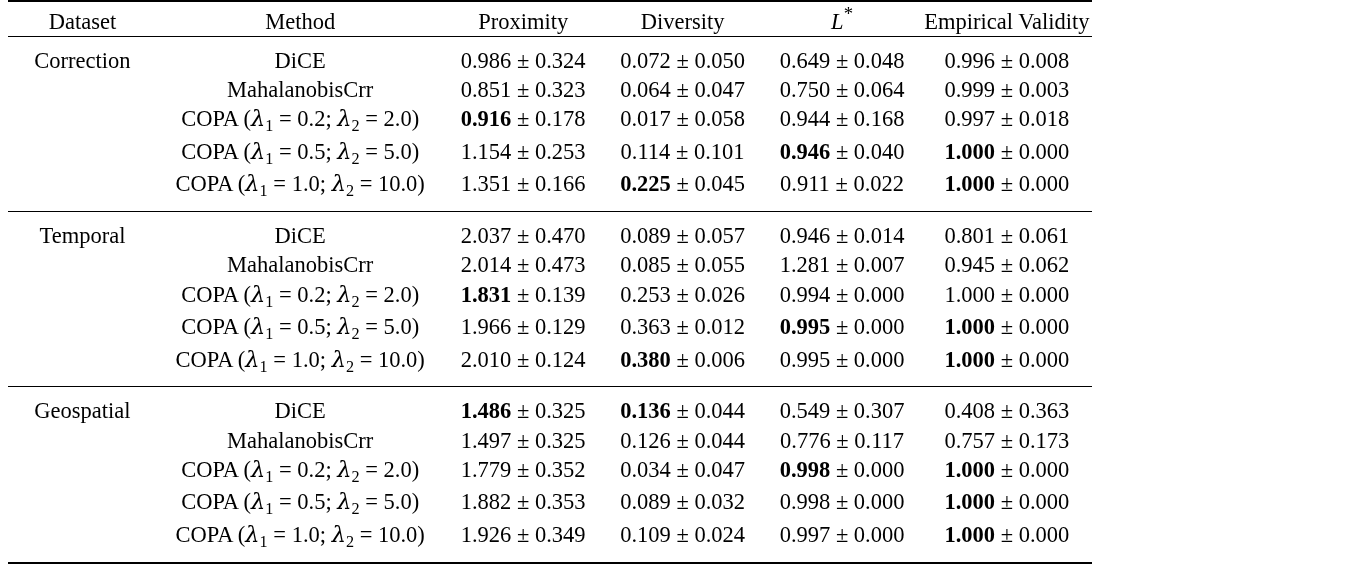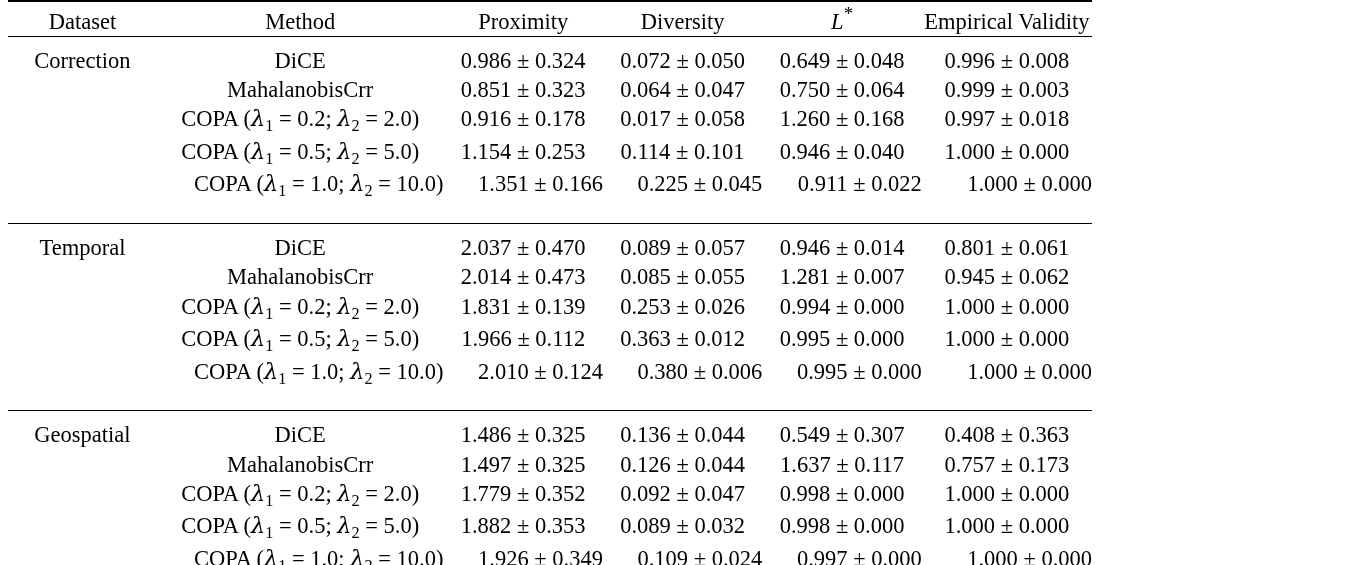--- a/index.html
+++ b/index.html
@@ -40,26 +40,26 @@
   }
   .col-dataset  { text-align: left; width: 168px; padding-left: 4px; }
   .col-method   { text-align: left; width: 300px; }
   .col-num      { width: 172px; }
   .toprule { border-top: 2.3px solid #000; }
   .midrule { border-top: 1.1px solid #000; }
   .botrule { border-bottom: 2.3px solid #000; }
 
   tbody tr td { padding-top: 1px; padding-bottom: 1px; }
   tbody tr.group-first td { padding-top: 9px; }
-  tbody tr.group-last td  { padding-bottom: 21px; text-align: right; }
+  tbody tr.group-last td  { padding-bottom: 9px; }
 
   .dataset-cell { text-align: left; padding-left: 4px; }
   .method-cell  { text-align: left; }
 
-  .bold { font-weight: normal; margin-top: 40px; }
+  .bold { font-weight: bold; margin-top: 40px; }
   .pm { font-weight: normal; }
 
   .mathit { font-style: italic; }
   sup.star { font-style: normal; }
   .sub { font-size: 0.72em; vertical-align: -0.28em; }
 
   .lam { font-style: italic; font-family: "DejaVu Serif", serif; }
 </style>
 </head>
 <body>
@@ -91,21 +91,21 @@
           <td class="col-num"><span>0.851</span><span class="pm"> ± </span><span>0.323</span></td>
           <td class="col-num"><span>0.064</span><span class="pm"> ± </span><span>0.047</span></td>
           <td class="col-num"><span>0.750</span><span class="pm"> ± </span><span>0.064</span></td>
           <td class="col-num"><span>0.999</span><span class="pm"> ± </span><span>0.003</span></td>
         </tr>
         <tr>
           <td class="dataset-cell"></td>
           <td class="method-cell"><span>COPA</span><span> (<span class="lam">λ</span><span class="sub">1</span> = 0.2; <span class="lam">λ</span><span class="sub">2</span> = 2.0)</span></td>
           <td class="col-num"><span class="bold">0.916</span><span class="pm"> ± </span><span>0.178</span></td>
           <td class="col-num"><span>0.017</span><span class="pm"> ± </span><span>0.058</span></td>
-          <td class="col-num"><span>1.260</span><span class="pm"> ± </span><span>0.168</span></td>
+          <td class="col-num"><span>0.944</span><span class="pm"> ± </span><span>0.168</span></td>
           <td class="col-num"><span>0.997</span><span class="pm"> ± </span><span>0.018</span></td>
         </tr>
         <tr>
           <td class="dataset-cell"></td>
           <td class="method-cell"><span>COPA</span><span> (<span class="lam">λ</span><span class="sub">1</span> = 0.5; <span class="lam">λ</span><span class="sub">2</span> = 5.0)</span></td>
           <td class="col-num"><span>1.154</span><span class="pm"> ± </span><span>0.253</span></td>
           <td class="col-num"><span>0.114</span><span class="pm"> ± </span><span>0.101</span></td>
           <td class="col-num"><span class="bold">0.946</span><span class="pm"> ± </span><span>0.040</span></td>
           <td class="col-num"><span class="bold">1.000</span><span class="pm"> ± </span><span>0.000</span></td>
         </tr>
@@ -137,21 +137,21 @@
           <td class="dataset-cell"></td>
           <td class="method-cell"><span>COPA</span><span> (<span class="lam">λ</span><span class="sub">1</span> = 0.2; <span class="lam">λ</span><span class="sub">2</span> = 2.0)</span></td>
           <td class="col-num"><span class="bold">1.831</span><span class="pm"> ± </span><span>0.139</span></td>
           <td class="col-num"><span>0.253</span><span class="pm"> ± </span><span>0.026</span></td>
           <td class="col-num"><span>0.994</span><span class="pm"> ± </span><span>0.000</span></td>
           <td class="col-num"><span>1.000</span><span class="pm"> ± </span><span>0.000</span></td>
         </tr>
         <tr>
           <td class="dataset-cell"></td>
           <td class="method-cell"><span>COPA</span><span> (<span class="lam">λ</span><span class="sub">1</span> = 0.5; <span class="lam">λ</span><span class="sub">2</span> = 5.0)</span></td>
-          <td class="col-num"><span>1.966</span><span class="pm"> ± </span><span>0.112</span></td>
+          <td class="col-num"><span>1.966</span><span class="pm"> ± </span><span>0.129</span></td>
           <td class="col-num"><span>0.363</span><span class="pm"> ± </span><span>0.012</span></td>
           <td class="col-num"><span class="bold">0.995</span><span class="pm"> ± </span><span>0.000</span></td>
           <td class="col-num"><span class="bold">1.000</span><span class="pm"> ± </span><span>0.000</span></td>
         </tr>
         <tr class="group-last">
           <td class="dataset-cell"></td>
           <td class="method-cell"><span>COPA</span><span> (<span class="lam">λ</span><span class="sub">1</span> = 1.0; <span class="lam">λ</span><span class="sub">2</span> = 10.0)</span></td>
           <td class="col-num"><span>2.010</span><span class="pm"> ± </span><span>0.124</span></td>
           <td class="col-num"><span class="bold">0.380</span><span class="pm"> ± </span><span>0.006</span></td>
           <td class="col-num"><span>0.995</span><span class="pm"> ± </span><span>0.000</span></td>
@@ -163,28 +163,28 @@
           <td class="col-num"><span class="bold">1.486</span><span class="pm"> ± </span><span>0.325</span></td>
           <td class="col-num"><span class="bold">0.136</span><span class="pm"> ± </span><span>0.044</span></td>
           <td class="col-num"><span>0.549</span><span class="pm"> ± </span><span>0.307</span></td>
           <td class="col-num"><span>0.408</span><span class="pm"> ± </span><span>0.363</span></td>
         </tr>
         <tr>
           <td class="dataset-cell"></td>
           <td class="method-cell"><span>MahalanobisCrr</span></td>
           <td class="col-num"><span>1.497</span><span class="pm"> ± </span><span>0.325</span></td>
           <td class="col-num"><span>0.126</span><span class="pm"> ± </span><span>0.044</span></td>
-          <td class="col-num"><span>1.637</span><span class="pm"> ± </span><span>0.117</span></td>
+          <td class="col-num"><span>0.776</span><span class="pm"> ± </span><span>0.117</span></td>
           <td class="col-num"><span>0.757</span><span class="pm"> ± </span><span>0.173</span></td>
         </tr>
         <tr>
           <td class="dataset-cell"></td>
           <td class="method-cell"><span>COPA</span><span> (<span class="lam">λ</span><span class="sub">1</span> = 0.2; <span class="lam">λ</span><span class="sub">2</span> = 2.0)</span></td>
           <td class="col-num"><span>1.779</span><span class="pm"> ± </span><span>0.352</span></td>
-          <td class="col-num"><span>0.092</span><span class="pm"> ± </span><span>0.047</span></td>
+          <td class="col-num"><span>0.034</span><span class="pm"> ± </span><span>0.047</span></td>
           <td class="col-num"><span class="bold">0.998</span><span class="pm"> ± </span><span>0.000</span></td>
           <td class="col-num"><span class="bold">1.000</span><span class="pm"> ± </span><span>0.000</span></td>
         </tr>
         <tr>
           <td class="dataset-cell"></td>
           <td class="method-cell"><span>COPA</span><span> (<span class="lam">λ</span><span class="sub">1</span> = 0.5; <span class="lam">λ</span><span class="sub">2</span> = 5.0)</span></td>
           <td class="col-num"><span>1.882</span><span class="pm"> ± </span><span>0.353</span></td>
           <td class="col-num"><span>0.089</span><span class="pm"> ± </span><span>0.032</span></td>
           <td class="col-num"><span>0.998</span><span class="pm"> ± </span><span>0.000</span></td>
           <td class="col-num"><span class="bold">1.000</span><span class="pm"> ± </span><span>0.000</span></td>

